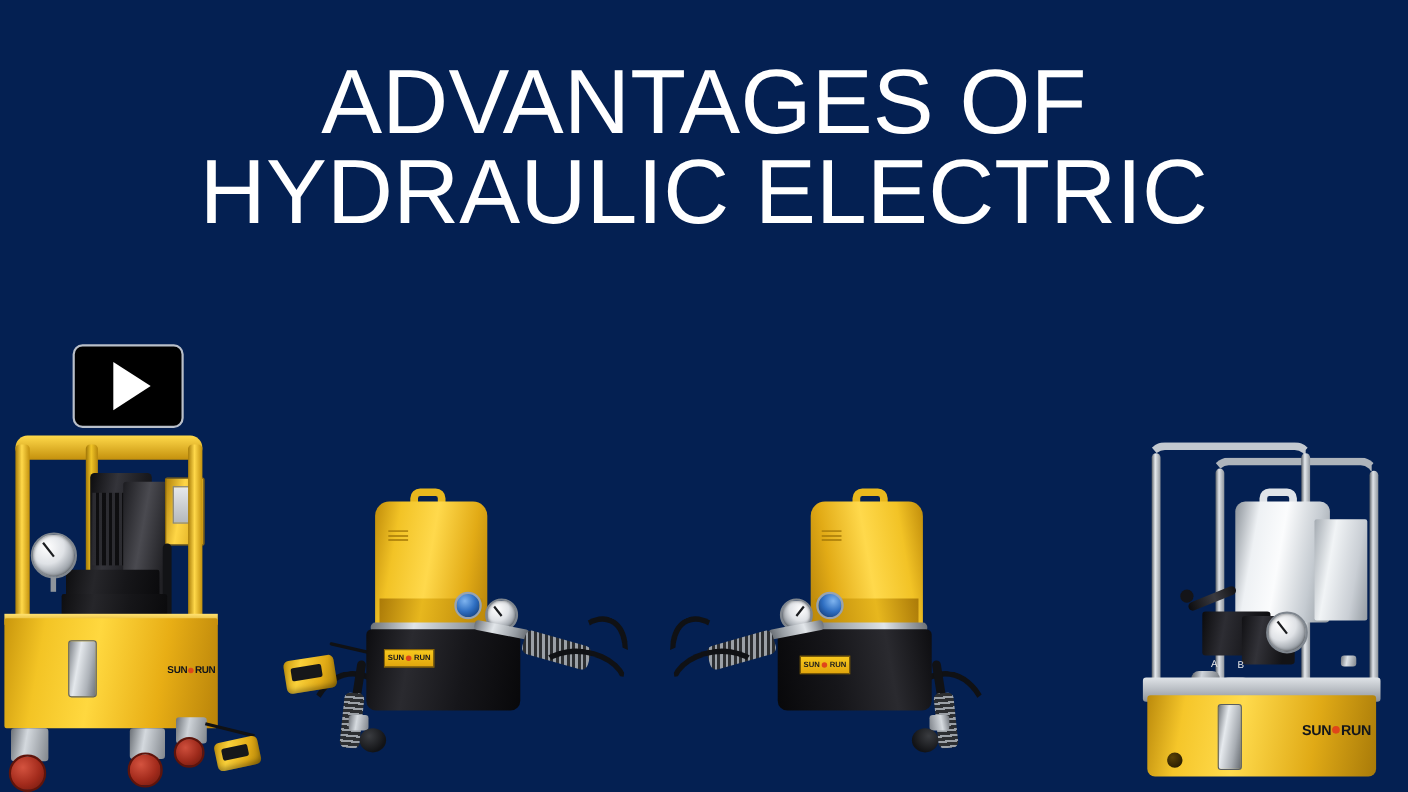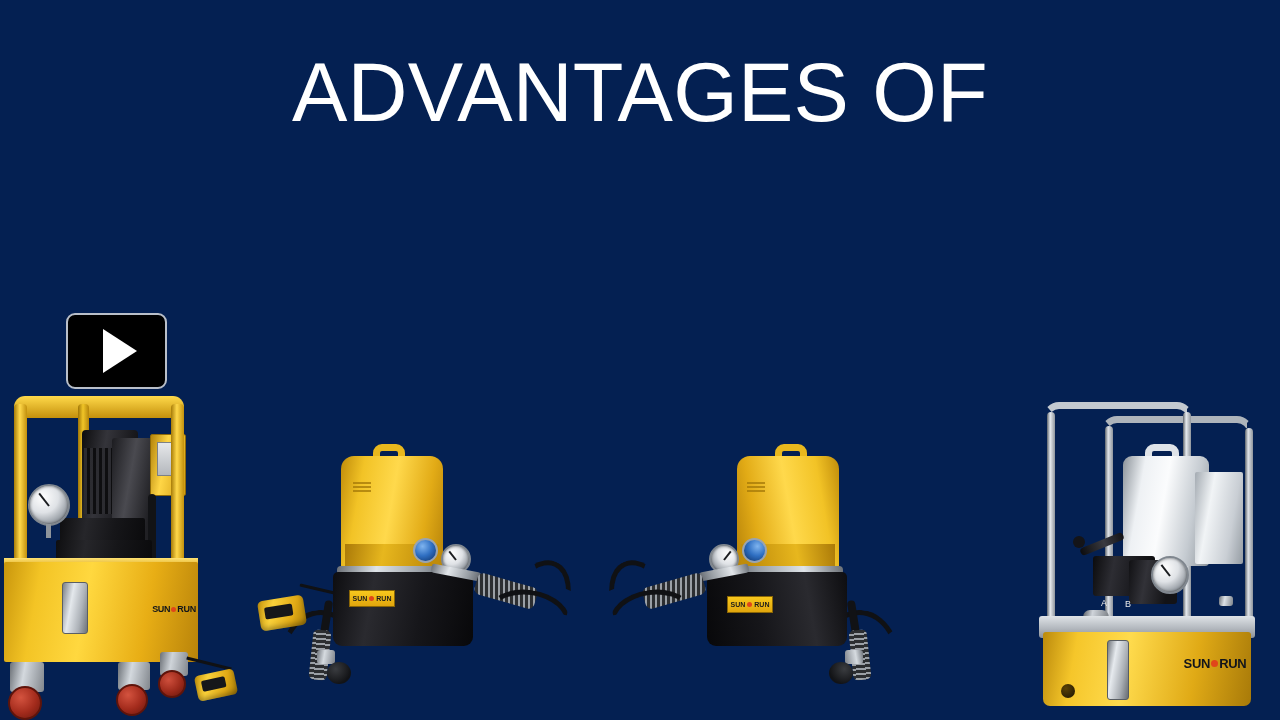--- a/index.html
+++ b/index.html
@@ -283,20 +283,21 @@
   #p4-brand      { left:160px; top:266px; width:64px; height:18px; font-size:13px; }
   #p4-brand .dot { width:7px; height:7px; }
 </style>
 </head>
 <body>
 
 <div id="slide">
 
   <div id="title-block">
     <span class="title-line">ADVANTAGES OF</span>
+    <span class="title-line">HYDRAULIC ELECTRIC</span>
   </div>
 
   <div id="play-button">
     <div id="play-triangle"></div>
   </div>
 
   <div id="pump-1" class="product">
     <div id="p1-cage-back"></div>
     <div id="p1-post-l"></div>
     <div id="p1-post-m"></div>

